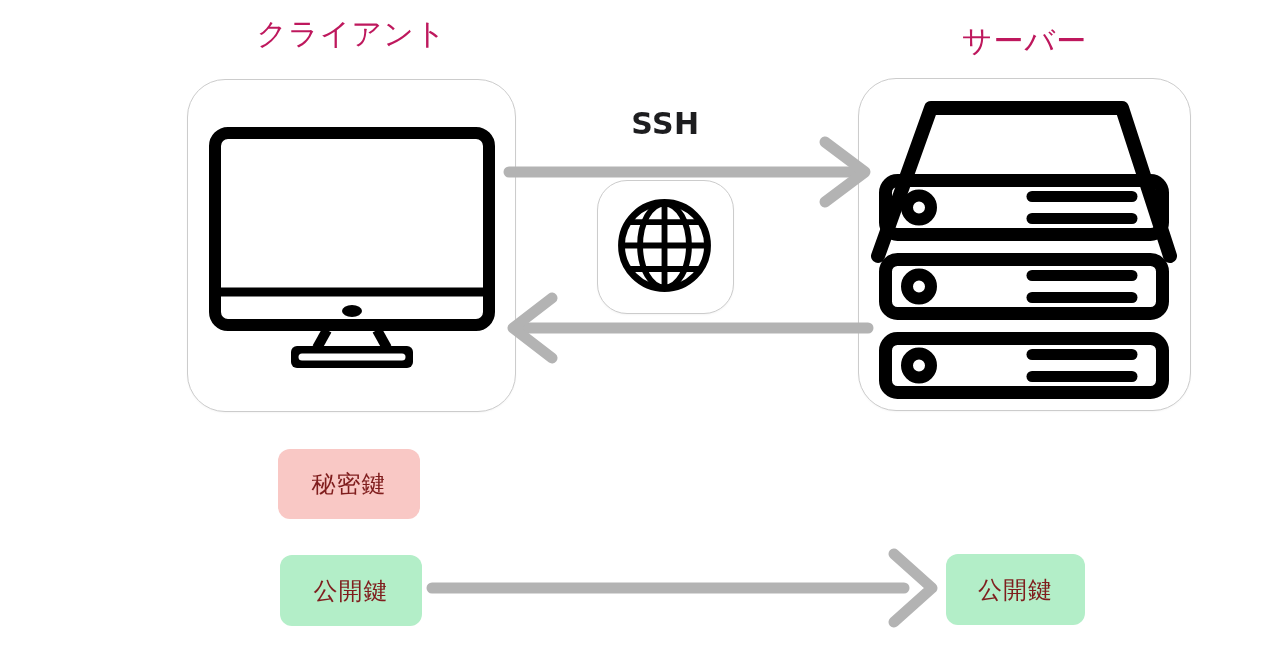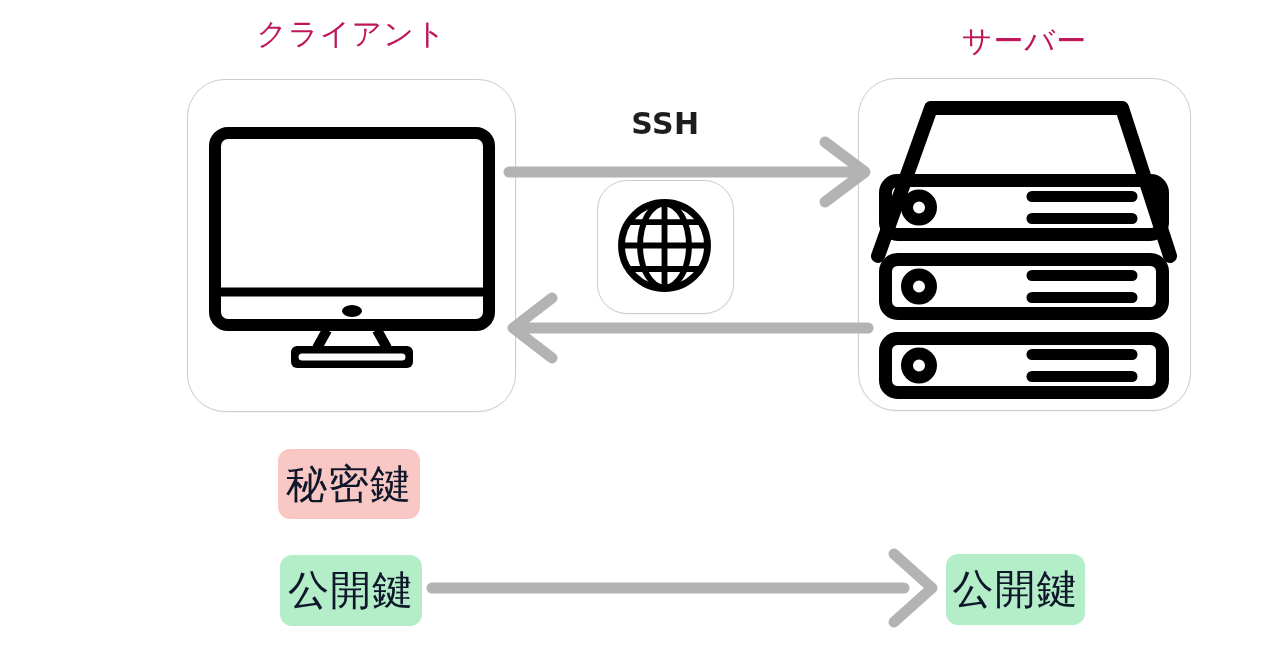--- a/index.html
+++ b/index.html
@@ -21,21 +21,21 @@
     border-radius:38px;box-sizing:border-box;
     box-shadow:0 1px 2px rgba(0,0,0,0.04);
   }
   .globe-box{
     background:#fff;border:1.5px solid var(--box-border,#cccccc);
     border-radius:30px;box-sizing:border-box;
     box-shadow:0 1px 2px rgba(0,0,0,0.04);
   }
   .badge{
     display:flex;align-items:center;justify-content:center;
-    font-size:41px;color:#0f172a;border-radius:12px;box-sizing:border-box;
+    font-size:24px;color:#7f1d1d;border-radius:12px;box-sizing:border-box;
     letter-spacing:1px;white-space:nowrap;
   }
   .badge.private{background:var(--private-key-bg,#f9c8c5);}
   .badge.public{background:var(--public-key-bg,#b3eec8);}
   .arrow-stroke{
     stroke:var(--arrow,#b3b3b3);stroke-width:11;fill:none;
     stroke-linecap:round;stroke-linejoin:round;
   }
   .ink{stroke:var(--icon-stroke,#000);fill:none;}
   svg{display:block;}

